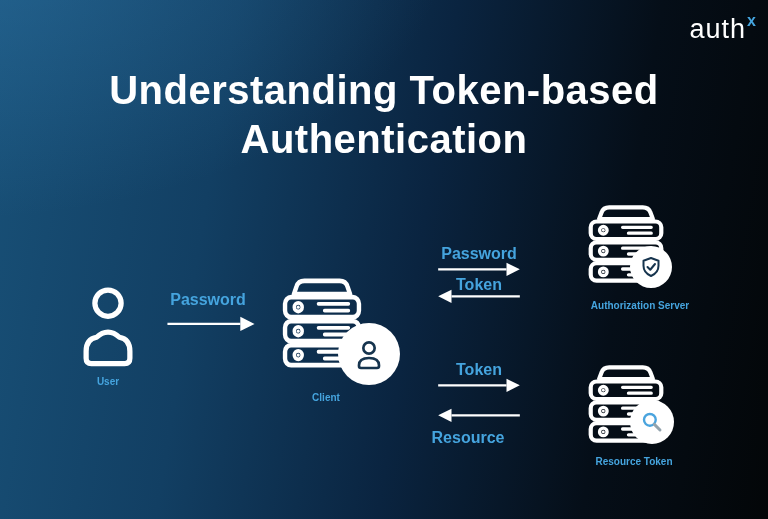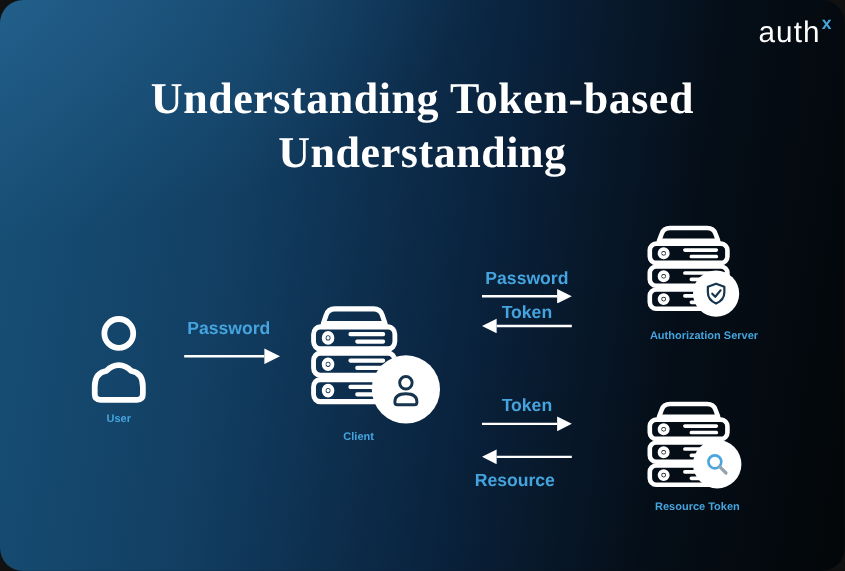--- a/index.html
+++ b/index.html
@@ -2,28 +2,27 @@
 <html style="--accent: #45a4de; --white: #ffffff; --icon-dark: #16344e; --magnifier-ring: #4aa4de; --magnifier-handle: #93a3ad; --bg-light: #185077; --bg-dark: #030608;"><head>
 <meta charset="utf-8">
 <style>
   html,body{margin:0;padding:0;}
   body{font-family:"Liberation Sans", sans-serif; background:#111;}
   .stage{
     position:relative; width:768px; height:519px; overflow:hidden;
     background:
       radial-gradient(120% 95% at -8% -10%, rgba(48,118,168,0.50) 0%, rgba(48,118,168,0) 55%),
       linear-gradient(99deg, #185077 0%, #123f63 28%, #0a2440 54%, #050e18 78%, #030608 100%);
-    border-radius: 21px;
   }
   
   .logo{position:absolute; top:14px; right:12px; color:#fff; font-size:27px; letter-spacing:1px; font-weight:400;}
   .logo sup{color:var(--accent,#45a4de); font-size:16px; font-weight:600; position:relative; top:-2px; left:1px;}
   
   .title{position:absolute; top:66px; left:0; right:0; text-align:center; color:#fff;
-         font-weight:700; font-size:40px; line-height:1.22; letter-spacing:0.5px;font-family:Liberation Serif, serif;}
+         font-weight:700; font-size:40px; line-height:1.22; letter-spacing:0.5px;}
   
   .abs{position:absolute;}
   
   .lbl{color:var(--accent,#45a4de); font-weight:700; text-align:center; white-space:nowrap;}
   .lbl-sm{font-size:16px; line-height:16px;}
   .lbl-md{font-size:10px; line-height:17px;}
   
   .arrow{display:block;}
   
   .badge{position:absolute; background:#fff; border-radius:50%; display:flex; align-items:center; justify-content:center;}
@@ -64,21 +63,21 @@
       </symbol>
     </defs>
   </svg>
 
   <div class="logo">
     <span>auth</span><sup>x</sup>
   </div>
 
   <div class="title">
     <div>Understanding Token-based</div>
-    <div>Understanding</div>
+    <div>Authentication</div>
   </div>
 
   <svg class="abs" style="left:80px; top:283px;" width="56" height="84" viewBox="0 0 64 96" fill="none">
     <circle cx="32" cy="23" r="15" stroke="#fff" stroke-width="6"></circle>
     <path d="M7 78 q0 -14 12 -16 q6 -6 13 -6 q7 0 13 6 q12 2 12 16 v8 q0 6 -6 6 h-38 q-6 0 -6 -6 z" stroke="#fff" stroke-width="6" stroke-linejoin="round"></path>
   </svg>
   <div class="abs lbl lbl-md" style="left:78px; top:373px; width:60px;">User</div>
 
   <div class="abs lbl lbl-sm" style="left:158px; top:292px; width:100px;">Password</div>
   <svg class="abs arrow" style="left:162px; top:315px;" width="98" height="16" viewBox="0 0 100 18">

